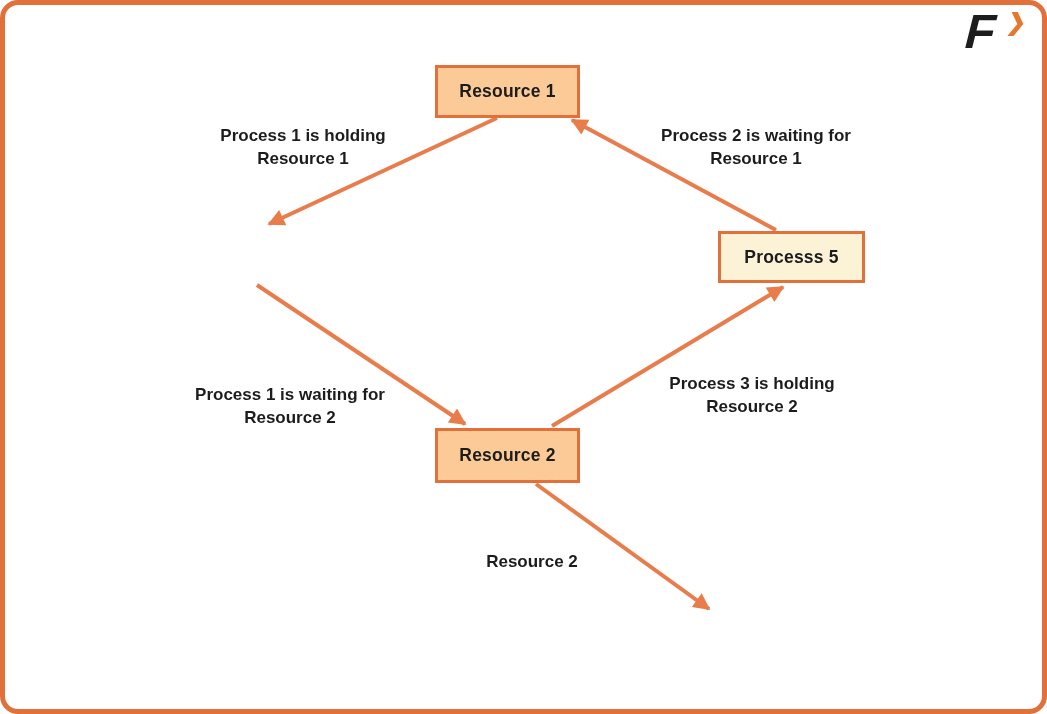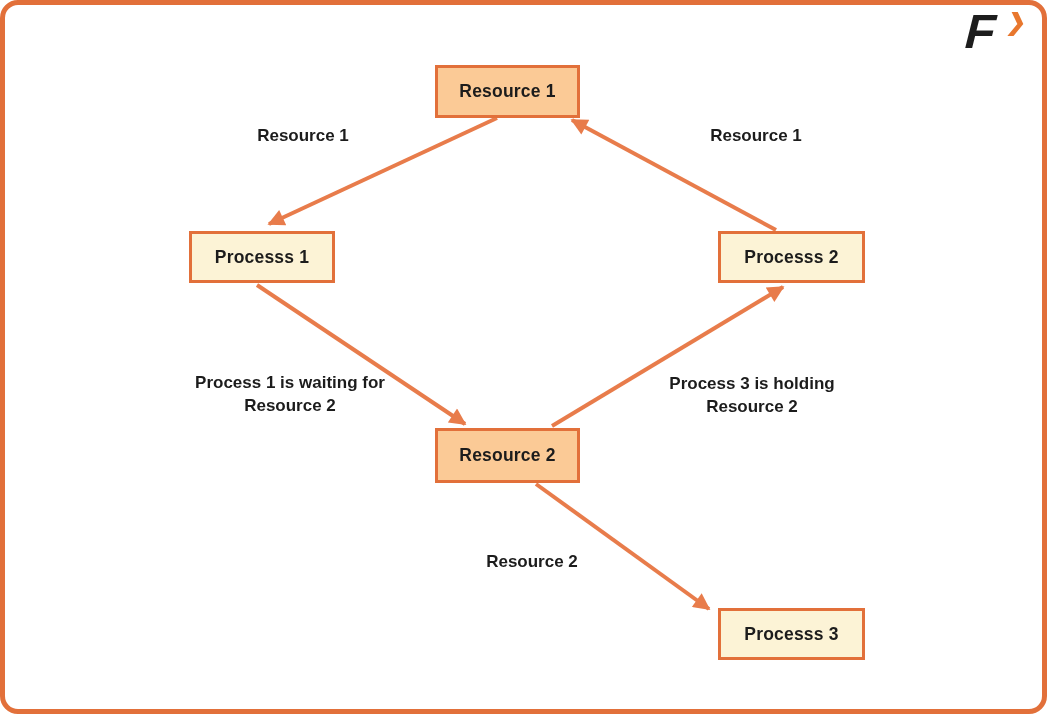--- a/index.html
+++ b/index.html
@@ -45,21 +45,21 @@
     position: absolute;
     width: 230px;
     text-align: center;
     font-weight: bold;
     font-size: 17px;
     line-height: 23px;
     color: #1c1c1c;
   }
   #edge-label-0 { left: 183px; top: 119px; }
   #edge-label-1 { left: 636px; top: 119px; }
-  #edge-label-2 { left: 170px; top: 366px; }
+  #edge-label-2 { left: 170px; top: 378px; }
   #edge-label-3 { left: 632px; top: 367px; }
   #edge-label-4 { left: 412px; top: 545px; }
 
   .logo {
     position: absolute;
     right: 14px;
     top: 6px;
     width: 66px;
     height: 48px;
   }
@@ -97,37 +97,33 @@
     <line x1="492" y1="113" x2="264" y2="219" stroke-width="4" marker-end="url(#arrowhead)" stroke="#E87C4B"></line>
     <line x1="771" y1="225" x2="567" y2="115" stroke-width="4" marker-end="url(#arrowhead)" stroke="#E87C4B"></line>
     <line x1="252" y1="280" x2="460" y2="419" stroke-width="4" marker-end="url(#arrowhead)" stroke="#E87C4B"></line>
     <line x1="547" y1="421" x2="778" y2="282" stroke-width="4" marker-end="url(#arrowhead)" stroke="#E87C4B"></line>
     <line x1="531" y1="479" x2="704" y2="604" stroke-width="4" marker-end="url(#arrowhead)" stroke="#E87C4B"></line>
   </svg>
 
   <div id="node-resource1" class="node resource">
     <span>Resource 1</span>
   </div>
-  <div id="node-process1" class="node process">
-    <span>Processs 1</span>
-  </div>
   <div id="node-process2" class="node process">
-    <span>Processs 2</span>
+    <span>Processs 5</span>
   </div>
   <div id="node-resource2" class="node resource">
     <span>Resource 2</span>
   </div>
-  <div id="node-process3" class="node process">
-    <span>Processs 3</span>
-  </div>
 
   <div id="edge-label-0" class="edge-label">
+    <div>Process 1 is holding</div>
     <div>Resource 1</div>
   </div>
   <div id="edge-label-1" class="edge-label">
+    <div>Process 2 is waiting for</div>
     <div>Resource 1</div>
   </div>
   <div id="edge-label-2" class="edge-label">
     <div>Process 1 is waiting for</div>
     <div>Resource 2</div>
   </div>
   <div id="edge-label-3" class="edge-label">
     <div>Process 3 is holding</div>
     <div>Resource 2</div>
   </div>

